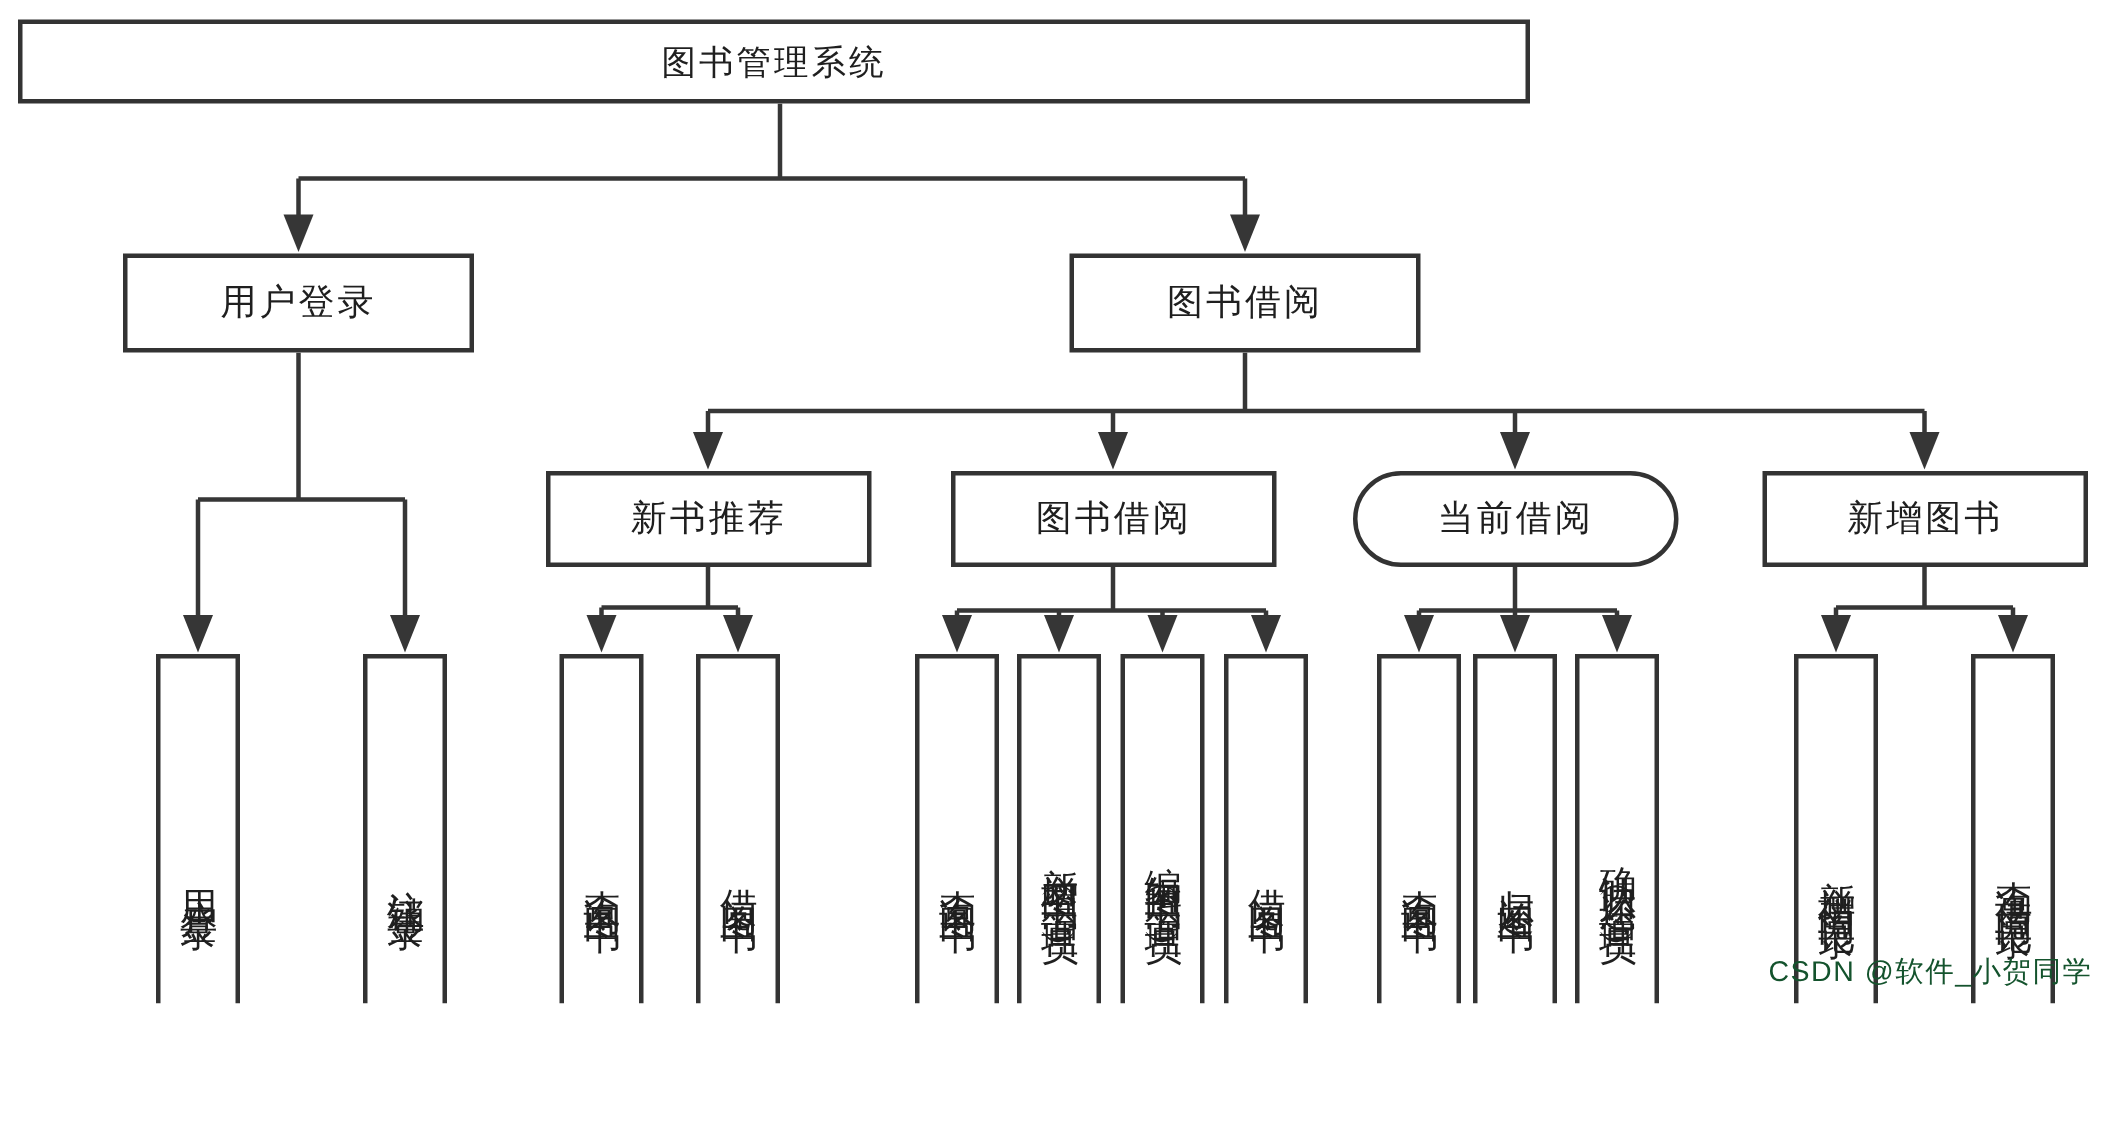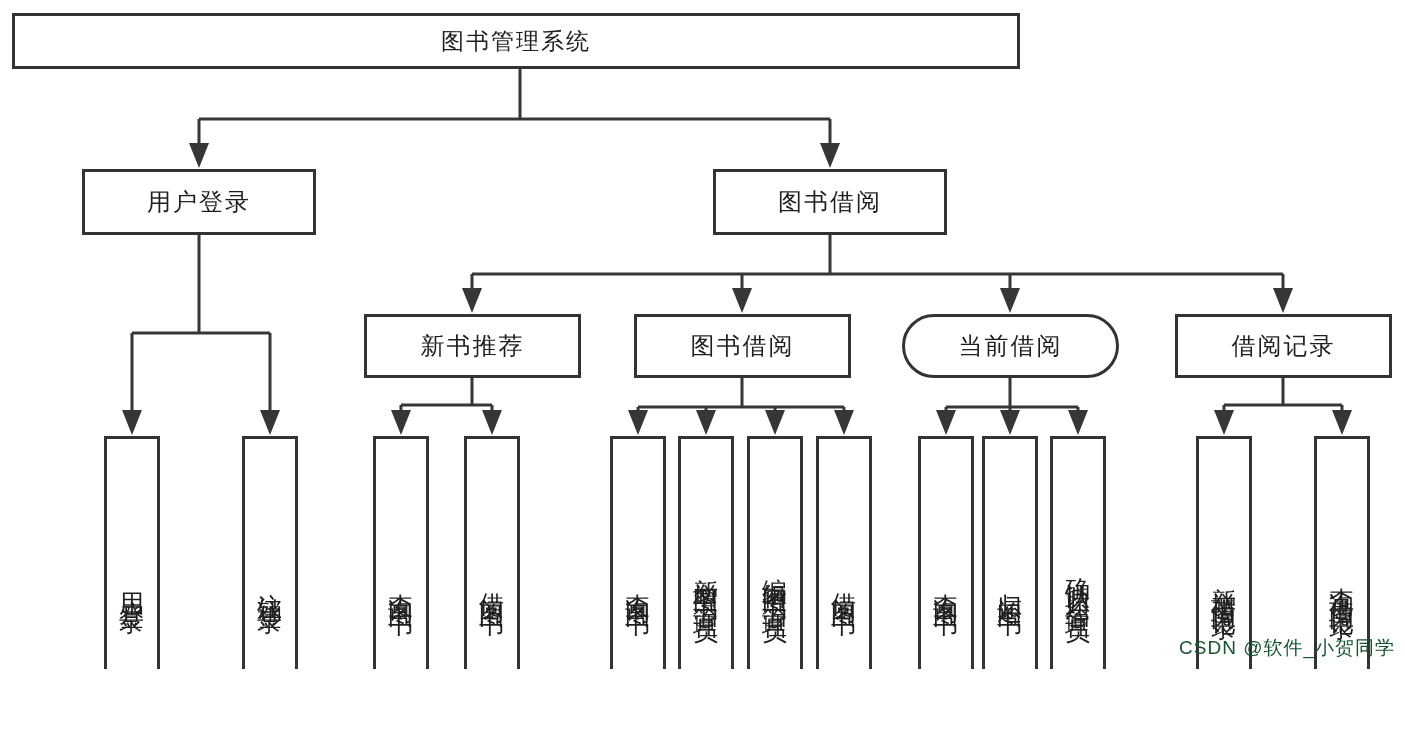--- a/index.html
+++ b/index.html
@@ -106,21 +106,21 @@
   </svg>
 
   <div class="node root">图书管理系统</div>
 
   <div class="node lvl2" style="left:82px;">用户登录</div>
   <div class="node lvl2" style="left:713px;">图书借阅</div>
 
   <div class="node lvl3" style="left:634px;">图书借阅</div>
   <div class="node lvl3" style="left:364px;">新书推荐</div>
   <div class="node lvl3" style="left:902px;border-radius:32px;">当前借阅</div>
-  <div class="node lvl3" style="left:1175px;">借阅记录</div>
+  <div class="node lvl3" style="left:1175px;">新增图书</div>
 
   <div class="node leaf" style="left:104px;">用户登录</div>
   <div class="node leaf" style="left:242px;">注销登录</div>
 
   <div class="node leaf" style="left:373px;">查询图书</div>
   <div class="node leaf" style="left:464px;">借阅图书</div>
 
   <div class="node leaf" style="left:610px;">查询图书</div>
   <div class="node leaf" style="left:678px;">新增图书（管理员）</div>
   <div class="node leaf" style="left:747px;">编辑图书（管理员）</div>

